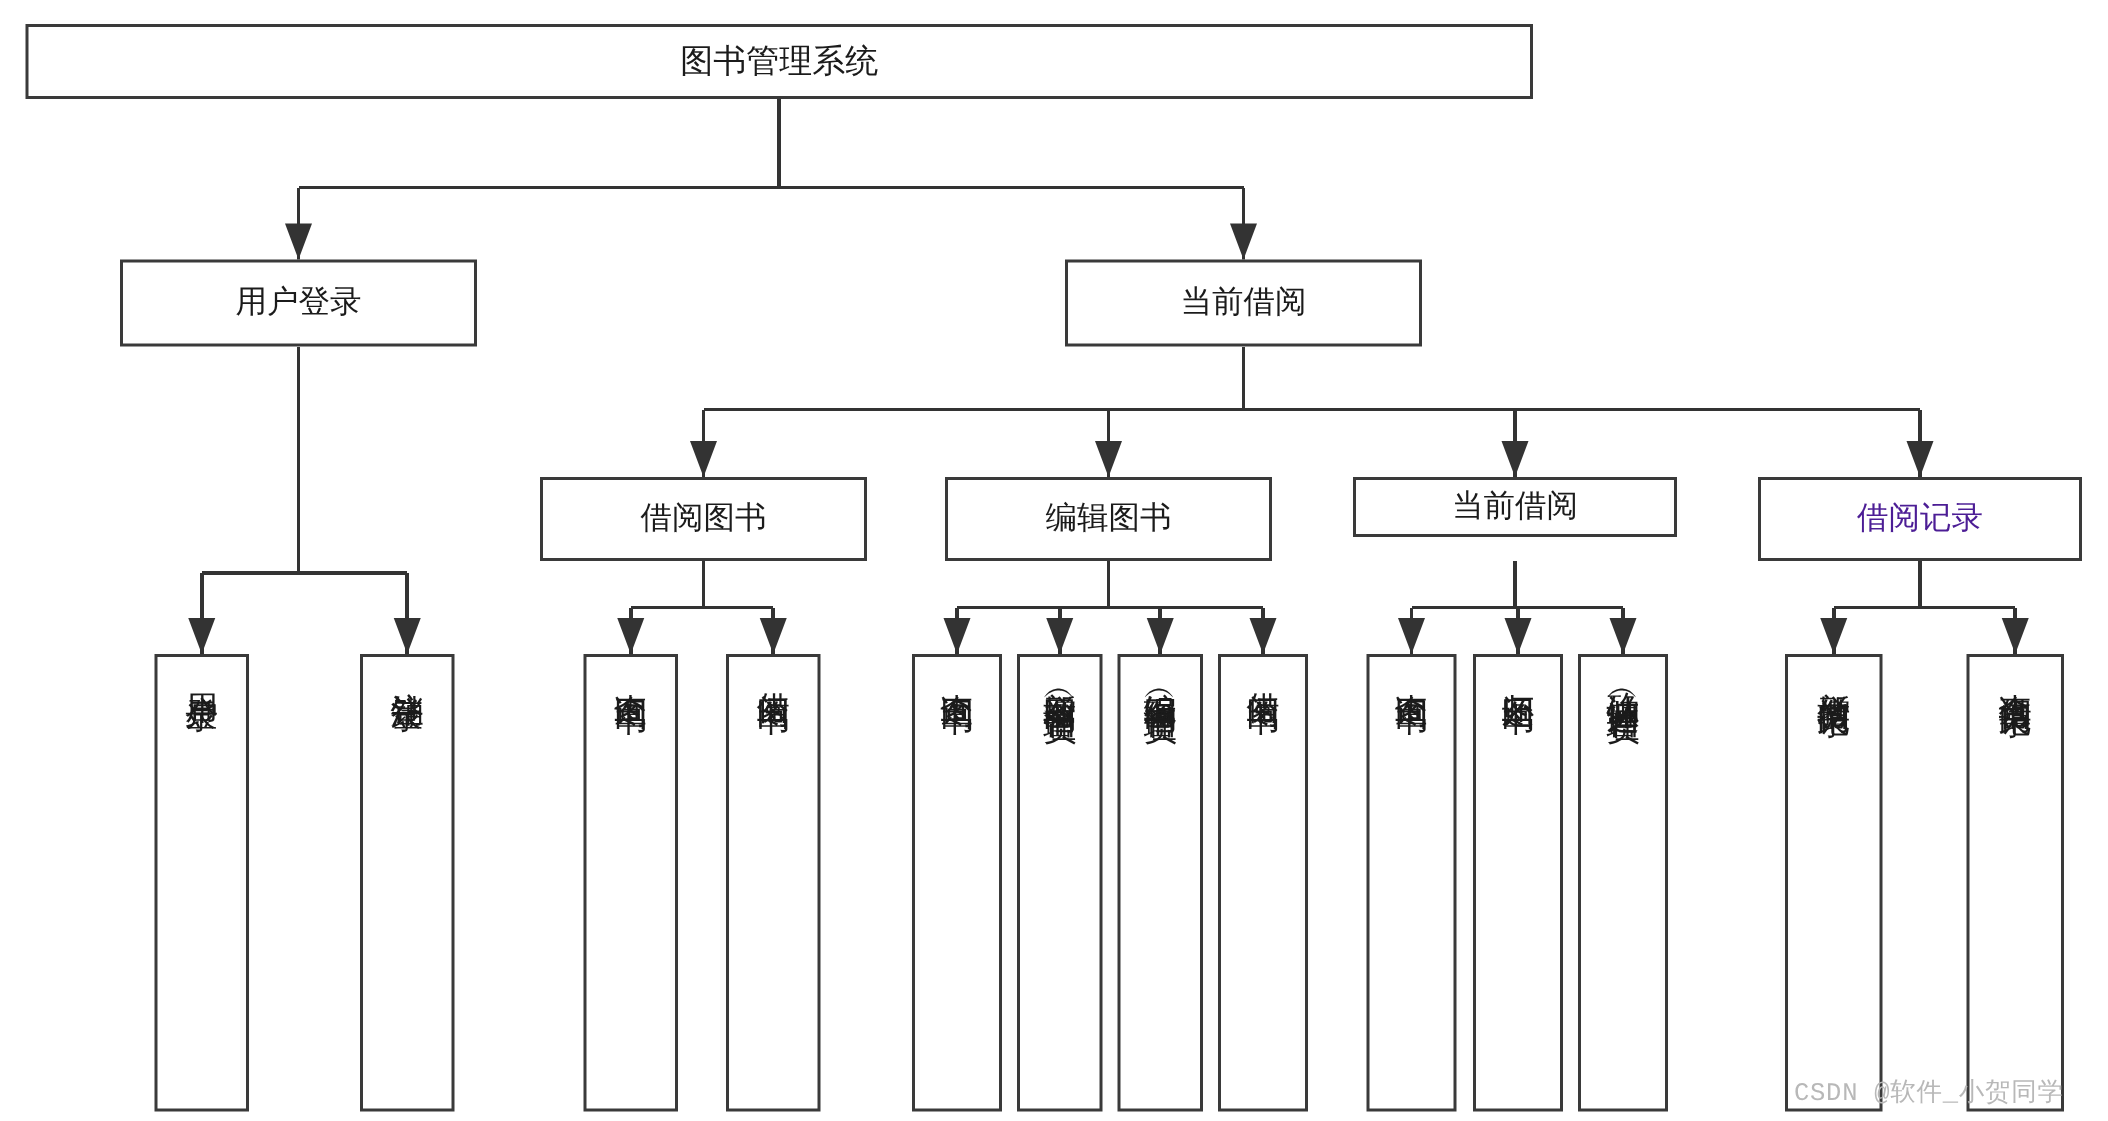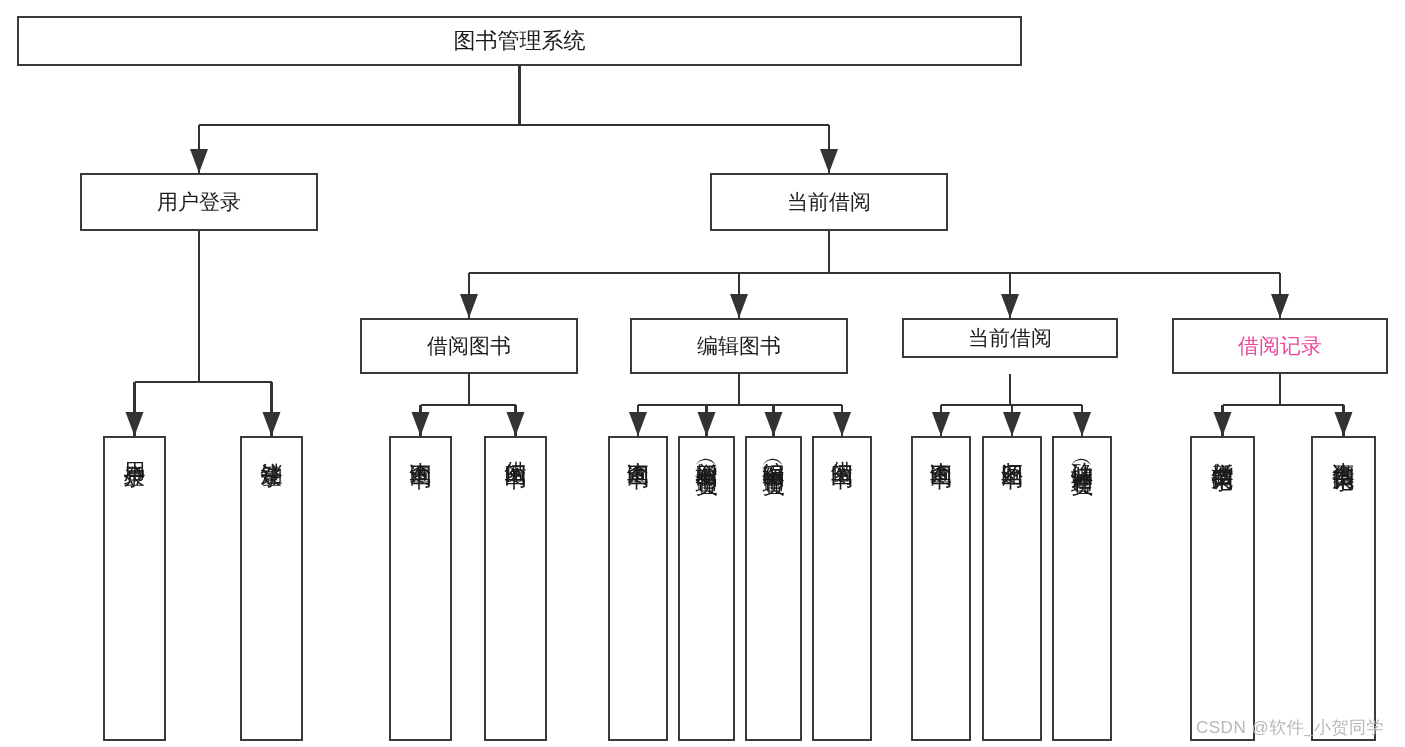--- a/index.html
+++ b/index.html
@@ -56,20 +56,21 @@
     letter-spacing: 2px;
     line-height: 1;
   }
   .node.root .label { font-size: 22px; }
   .watermark {
     position: absolute;
     color: #b8b8b8;
     font-size: 17px;
     white-space: nowrap;
     letter-spacing: 0.5px;
+    font-family: Liberation Mono, monospace;
   }
 </style>
 </head>
 <body>
 
 <div id="canvas">
   <svg id="edges" xmlns="http://www.w3.org/2000/svg">
       <line x1="519.5" y1="66" x2="519.5" y2="125" stroke="#333333" stroke-width="2.5" shape-rendering="crispEdges"></line>
       <line x1="199" y1="125" x2="829" y2="125" stroke="#333333" stroke-width="2.5" shape-rendering="crispEdges"></line>
       <line x1="199" y1="125" x2="199" y2="173" stroke="#333333" stroke-width="2.5" shape-rendering="crispEdges"></line>
@@ -135,21 +136,21 @@
       </div>
       <div class="node horizontal" style="left: 360px; top: 318px; width: 218px; height: 56px; border-color: rgb(58, 58, 58); background: rgb(255, 255, 255); color: rgb(27, 27, 27);">
         <span class="label">借阅图书</span>
       </div>
       <div class="node horizontal" style="left: 630px; top: 318px; width: 218px; height: 56px; border-color: rgb(58, 58, 58); background: rgb(255, 255, 255); color: rgb(27, 27, 27);">
         <span class="label">编辑图书</span>
       </div>
       <div class="node horizontal" style="left: 902px; top: 318px; width: 216px; height: 40px; border-color: rgb(58, 58, 58); background: rgb(255, 255, 255); color: rgb(27, 27, 27);">
         <span class="label">当前借阅</span>
       </div>
-      <div class="node horizontal" style="left: 1172px; top: 318px; width: 216px; height: 56px; border-color: rgb(58, 58, 58); background: rgb(255, 255, 255); color: #ec4899;">
+      <div class="node horizontal" style="left: 1172px; top: 318px; width: 216px; height: 56px; border-color: rgb(58, 58, 58); background: rgb(255, 255, 255); color: #4c1d95;">
         <span class="label">借阅记录</span>
       </div>
       <div class="node vertical" style="left: 103px; top: 436px; width: 63px; height: 305px; border-color: rgb(58, 58, 58); background: rgb(255, 255, 255); color: rgb(27, 27, 27);">
         <span class="label">用户登录</span>
       </div>
       <div class="node vertical" style="left: 240px; top: 436px; width: 63px; height: 305px; border-color: rgb(58, 58, 58); background: rgb(255, 255, 255); color: rgb(27, 27, 27);">
         <span class="label">注销登录</span>
       </div>
       <div class="node vertical" style="left: 389px; top: 436px; width: 63px; height: 305px; border-color: rgb(58, 58, 58); background: rgb(255, 255, 255); color: rgb(27, 27, 27);">
         <span class="label">查询图书</span>

